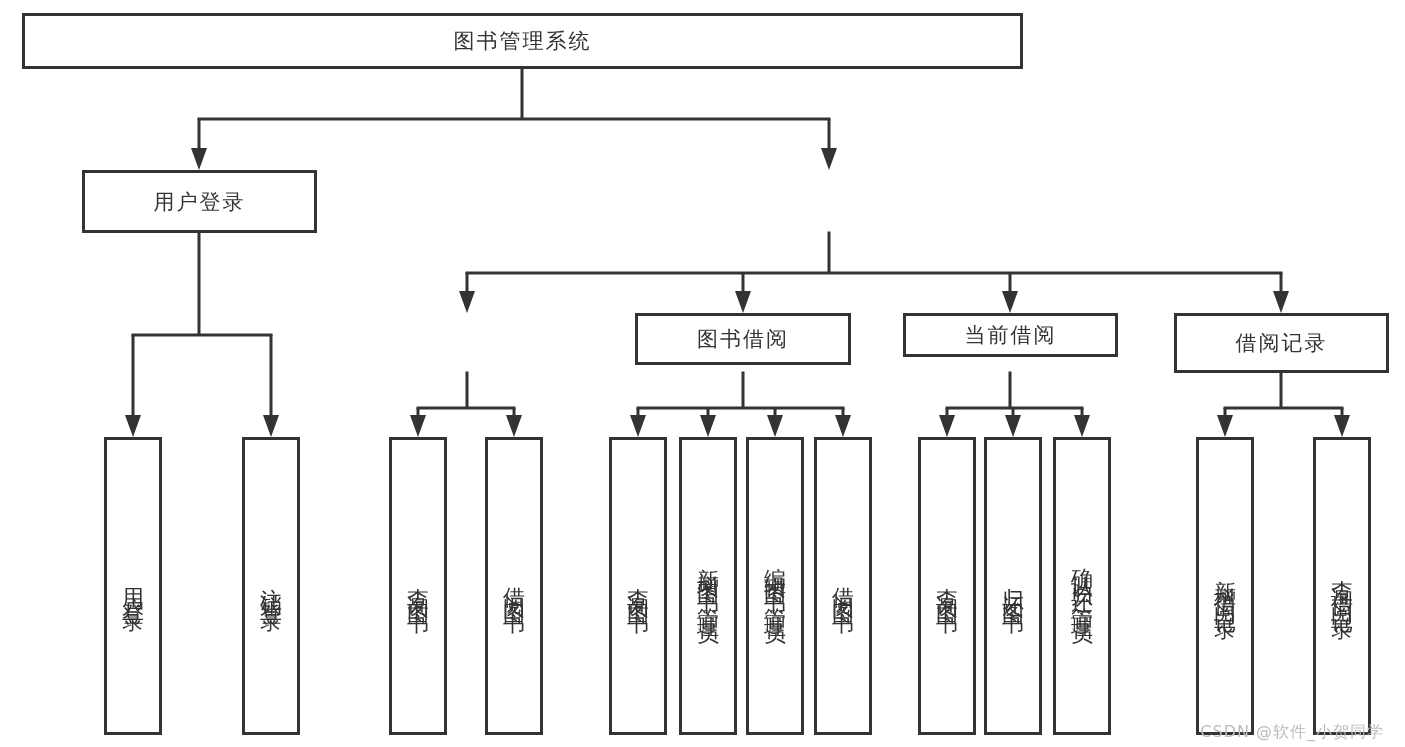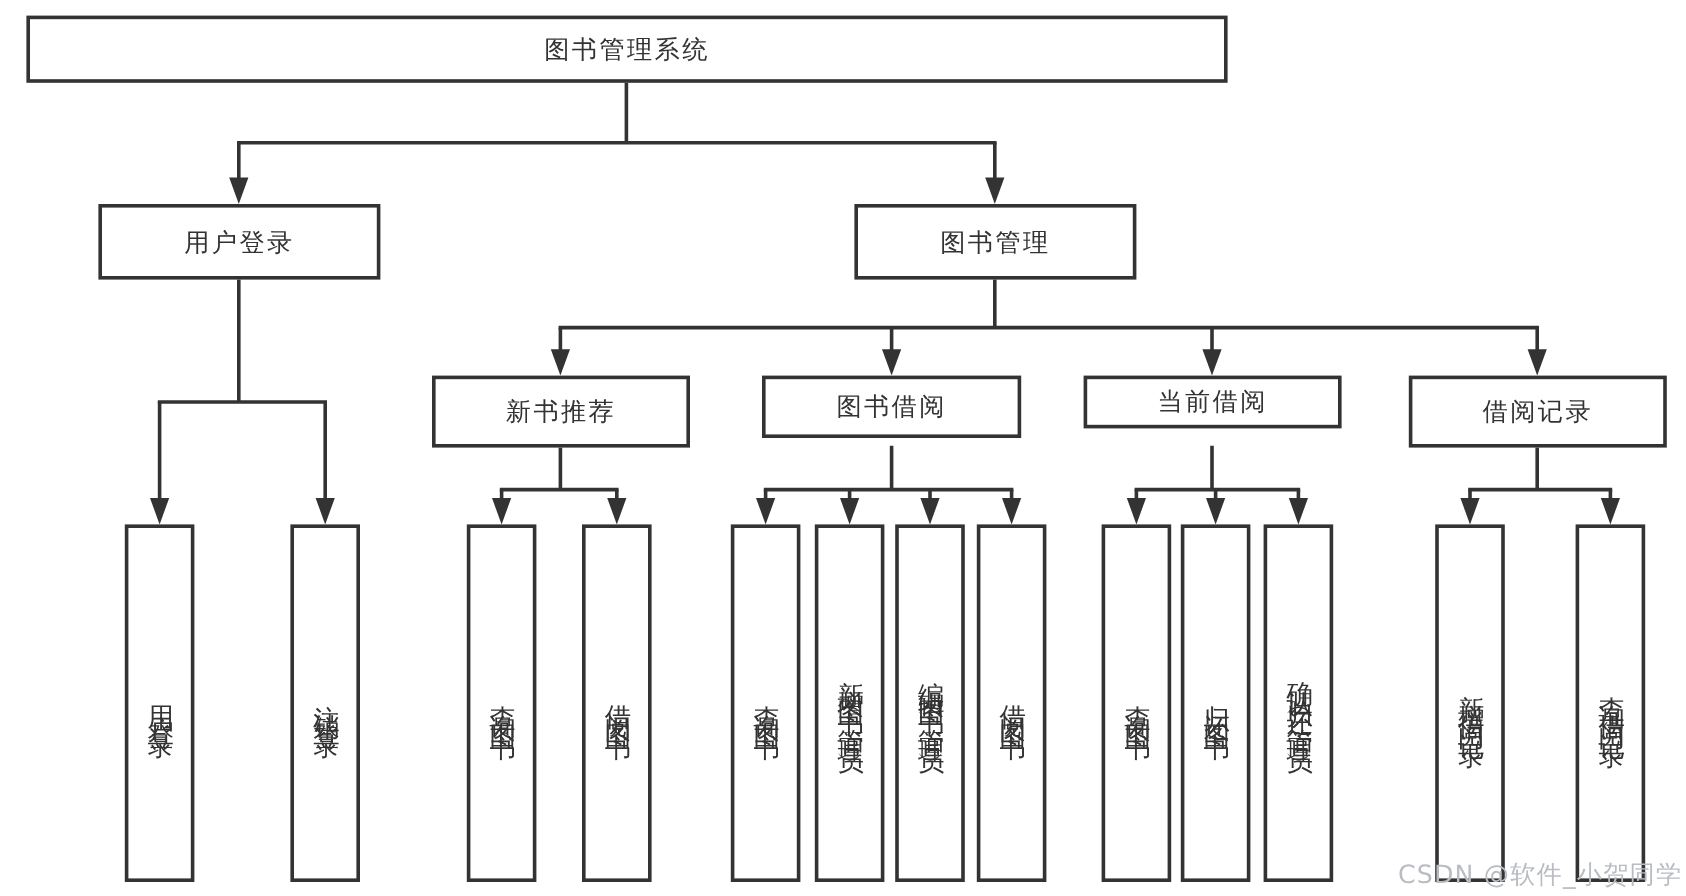--- a/index.html
+++ b/index.html
@@ -26,23 +26,23 @@
   .h-node { font-size: 21px; letter-spacing: 2px; }
   .v-node {
     font-size: 22px;
     writing-mode: vertical-rl;
     text-orientation: mixed;
     letter-spacing: 8px;
     line-height: 1;
   }
   #watermark {
     position: absolute;
-    right: 3px;
+    right: 21px;
     bottom: 4px;
-    font-size: 21px;
+    font-size: 16px;
     letter-spacing: 1px;
     white-space: nowrap;
   }
 </style>
 </head>
 <body>
 
 <div id="canvas">
 
   <svg id="connector-svg" width="1405" height="747">
@@ -89,23 +89,21 @@
       <polygon points="1082,437 1074,415 1090,415" fill="#333333"></polygon>
       <line x1="1225" y1="408" x2="1225" y2="421" stroke="#333333" stroke-width="3"></line>
       <polygon points="1225,437 1217,415 1233,415" fill="#333333"></polygon>
       <line x1="1342" y1="408" x2="1342" y2="421" stroke="#333333" stroke-width="3"></line>
       <polygon points="1342,437 1334,415 1350,415" fill="#333333"></polygon>
     </svg>
 
   <div class="node h-node" style="left:22px; top:13px; width:1001px; height:56px;">图书管理系统</div>
 
   <div class="node h-node" style="left:82px; top:170px; width:235px; height:63px;">用户登录</div>
-  <div class="node h-node" style="left:712px; top:170px; width:235px; height:63px;">图书管理</div>
 
-  <div class="node h-node" style="left:360px; top:313px; width:215px; height:60px;">新书推荐</div>
   <div class="node h-node" style="left:635px; top:313px; width:216px; height:52px;">图书借阅</div>
   <div class="node h-node" style="left:903px; top:313px; width:215px; height:44px;">当前借阅</div>
   <div class="node h-node" style="left:1174px; top:313px; width:215px; height:60px;">借阅记录</div>
 
   <div class="node v-node" style="left:104px; top:437px; width:58px; height:298px;">用户登录</div>
   <div class="node v-node" style="left:242px; top:437px; width:58px; height:298px;">注销登录</div>
 
   <div class="node v-node" style="left:389px; top:437px; width:58px; height:298px;">查询图书</div>
   <div class="node v-node" style="left:485px; top:437px; width:58px; height:298px;">借阅图书</div>
 

